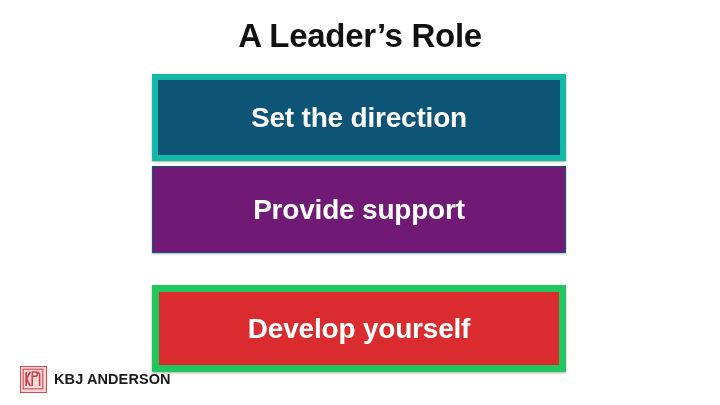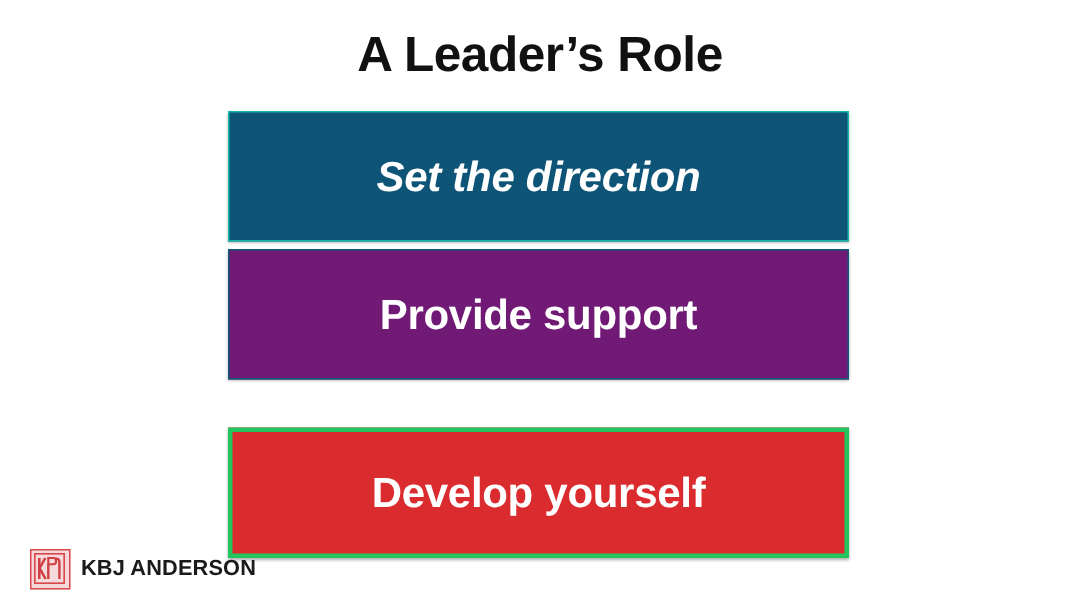--- a/index.html
+++ b/index.html
@@ -61,23 +61,23 @@
   .bar-label {
     color: #ffffff;
     font-size: 28px;
     font-weight: bold;
     letter-spacing: -0.2px;
     line-height: 32px;
     text-align: center;
     white-space: nowrap;
   }
 
-  .bar-1 { background: #0d5477; border: 1px solid #14b8a6; font-style: italic; }
+  .bar-1 { background: #0d5477; border: 6px solid #14b8a6; }
   .bar-2 { background: #0c81ad; border: 1px solid #0d5a78; }
-  .bar-3 { background: #da2b2f; border: 3px solid #22c55e; margin-top: 32px; }
+  .bar-3 { background: #da2b2f; border: 7px solid #22c55e; margin-top: 32px; }
 
   
   .logo {
     position: absolute;
     left: 20px;
     bottom: 12px;
     display: flex;
     align-items: center;
   }
 

